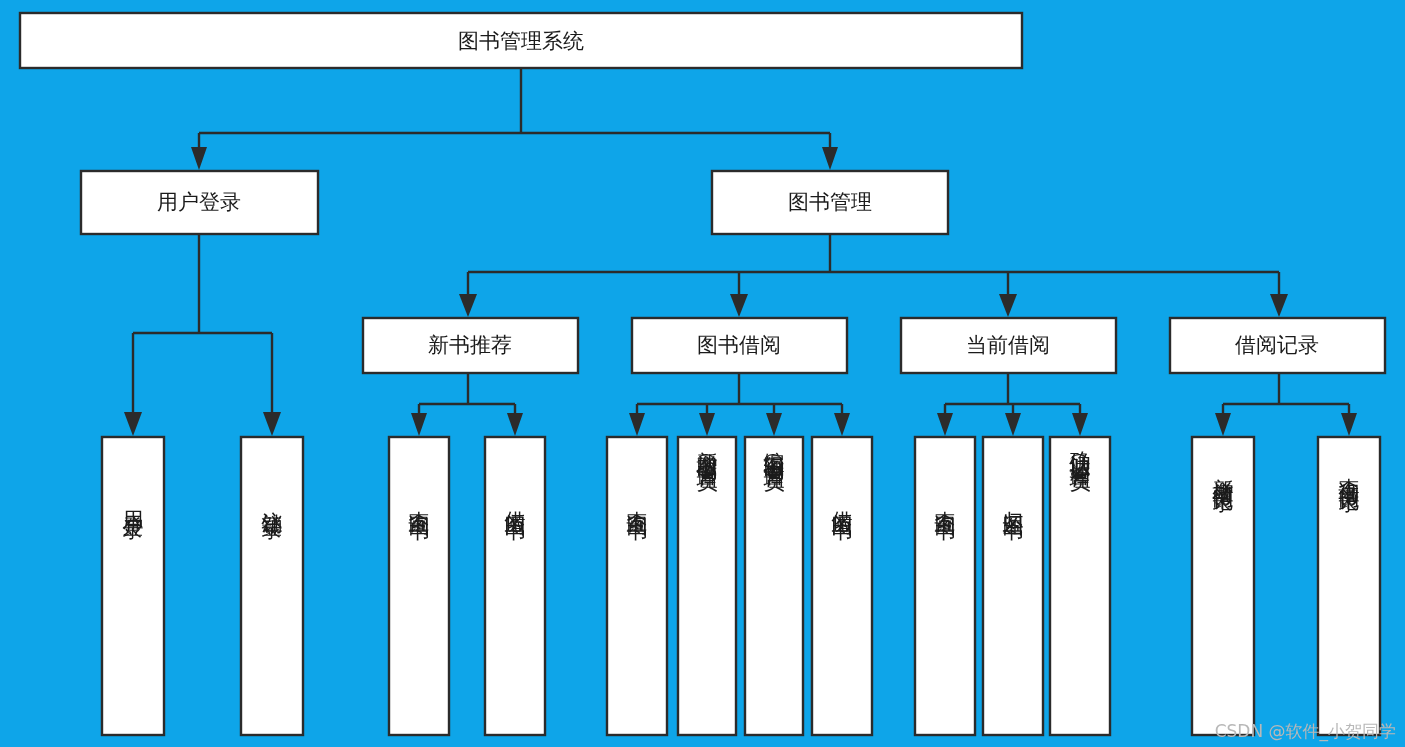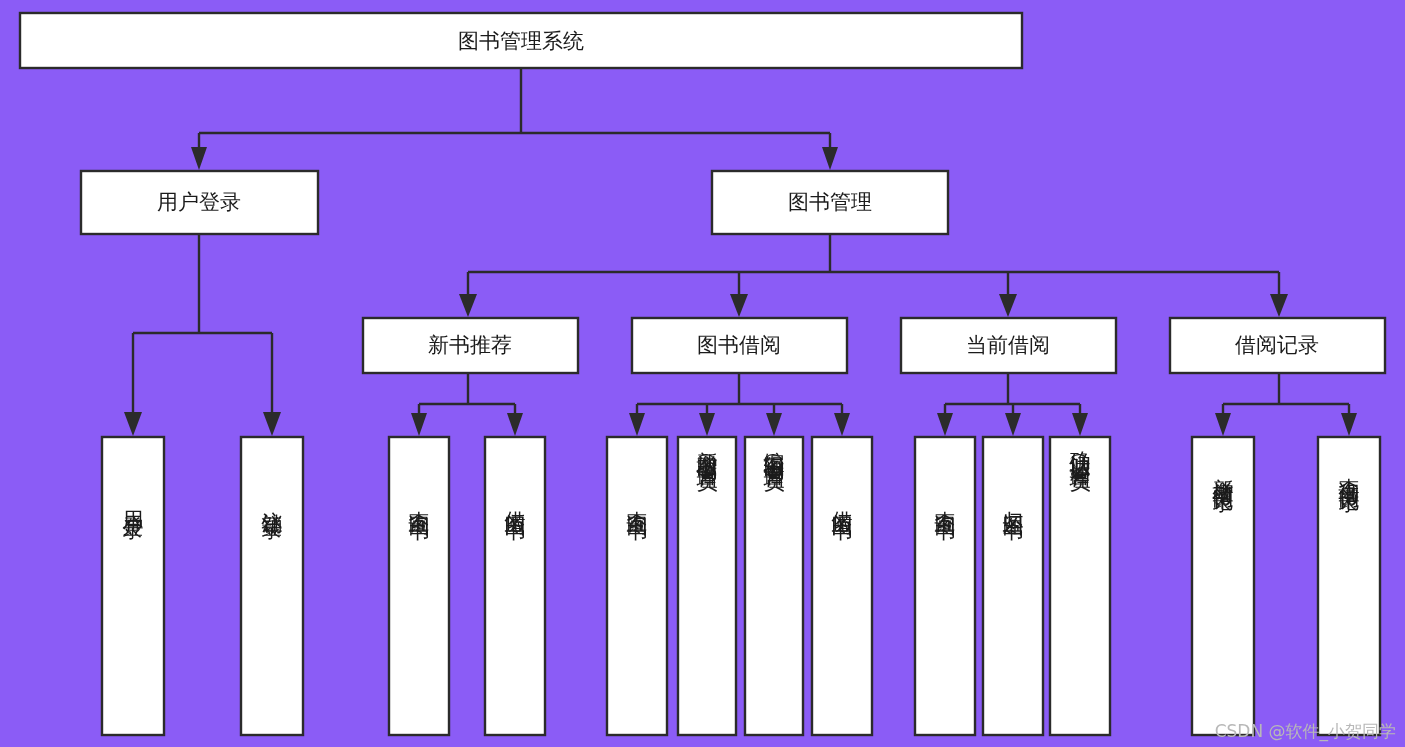--- a/index.html
+++ b/index.html
@@ -10,21 +10,21 @@
   body {
     width: 1405px;
     height: 747px;
     font-family: "DejaVu Sans", "Liberation Sans", sans-serif;
     overflow: hidden;
   }
   #diagram-root {
     position: relative;
     width: 1405px;
     height: 747px;
-    background: #8b5cf6;
+    background: #0ea5e9;
   }
   svg#flow-svg {
     position: absolute;
     left: 0;
     top: 0;
     width: 1405px;
     height: 747px;
     display: block;
   }
   .node-box {

